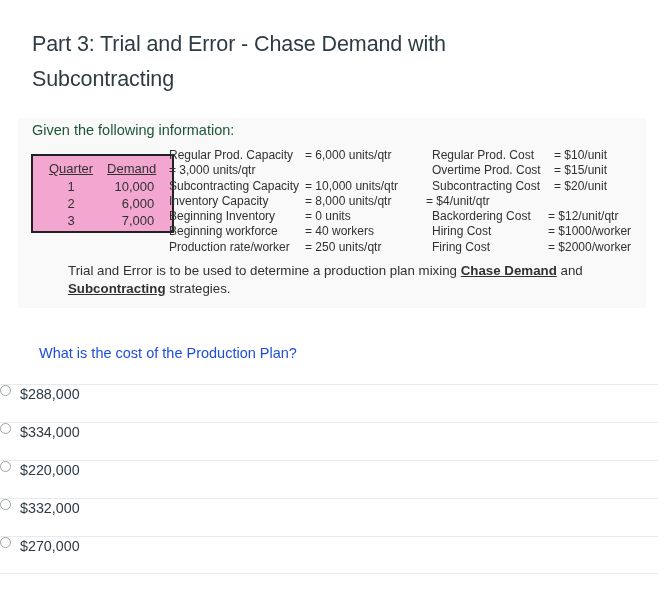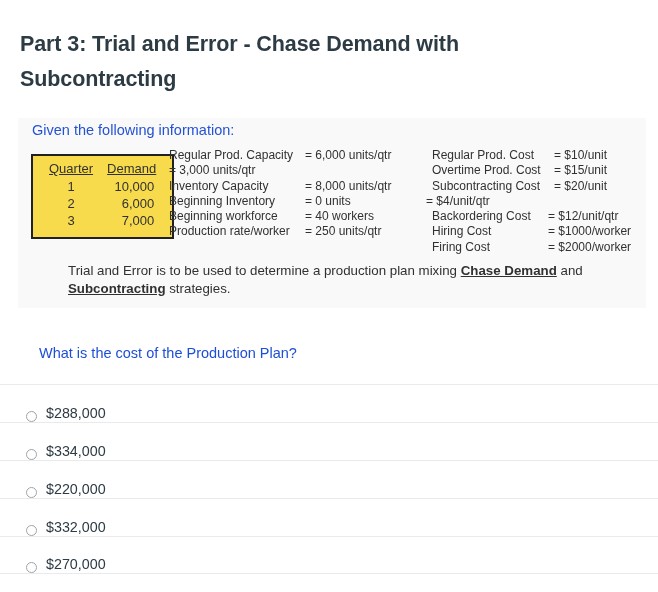--- a/index.html
+++ b/index.html
@@ -12,25 +12,25 @@
     background: #ffffff;
     font-family: "Liberation Sans", sans-serif;
     color: #2d3b45;
     overflow: hidden;
     position: relative;
   }
 
   
   .page-title {
     position: absolute;
-    left: 20px;
+    left: 32px;
     top: 27px;
     width: 560px;
     font-size: 21.5px;
-    font-weight: bold;
+    font-weight: normal;
     line-height: 35px;
     color: #2d3b45;
     letter-spacing: -0.1px;
   }
 
   
   .problem-image {
     position: absolute;
     left: 18px;
     top: 118px;
@@ -39,33 +39,33 @@
     background: #ffffff;
     color: #2b2b2b;
     font-family: "Liberation Sans", sans-serif;
     filter: contrast(0.93) brightness(1.01);
   }
   .given-line {
     position: absolute;
     left: 14px;
     top: 4px;
     font-size: 14.5px;
-    color: #1d4ed8;
+    color: #14532d;
     white-space: nowrap;
     text-align: center;
   }
 
   
   .qd-box {
     position: absolute;
     left: 13px;
     top: 36px;
     border: 2.5px solid #1a1a1a;
-    padding: 4px 9px 8px 9px;
-    background: #fde047;
+    padding: 4px 9px 2px 9px;
+    background: #f9a8d4;
   }
   .qd-table {
     border-collapse: collapse;
     font-size: 13px;
     color: #2b2b2b;
   }
   .qd-table th {
     font-weight: normal;
     text-decoration: underline;
     padding: 1px 7px 2px 7px;
@@ -134,22 +134,21 @@
     position: absolute;
     left: 0;
     top: 384px;
     width: 658px;
   }
   .answer-row {
     position: relative;
     height: 38px;
     border-top: 1px solid #e8eaec;
     display: flex;
-    align-items: flex-end;
-    padding-left: 26px;
+    align-items: flex-start;
     box-sizing: border-box;
   }
   .answer-row:last-child {
     border-bottom: 1px solid #e8eaec;
   }
   .radio {
     width: 11px;
     height: 11px;
     border: 1px solid #9ea4a8;
     border-radius: 50%;
@@ -200,20 +199,24 @@
 
   <div class="param-col left-col">
     <div class="param-row">
       <span class="param-label">Regular Prod. Capacity</span>
       <span class="param-value">= 6,000 units/qtr</span>
     </div>
     <div class="param-row">
       <span class="param-value">= 3,000 units/qtr</span>
     </div>
     <div class="param-row">
+      <span class="param-label">Subcontracting Capacity</span>
+      <span class="param-value">= 10,000 units/qtr</span>
+    </div>
+    <div class="param-row">
       <span class="param-label">Inventory Capacity</span>
       <span class="param-value">= 8,000 units/qtr</span>
     </div>
     <div class="param-row">
       <span class="param-label">Beginning Inventory</span>
       <span class="param-value">= 0 units</span>
     </div>
     <div class="param-row">
       <span class="param-label">Beginning workforce</span>
       <span class="param-value">= 40 workers</span>

